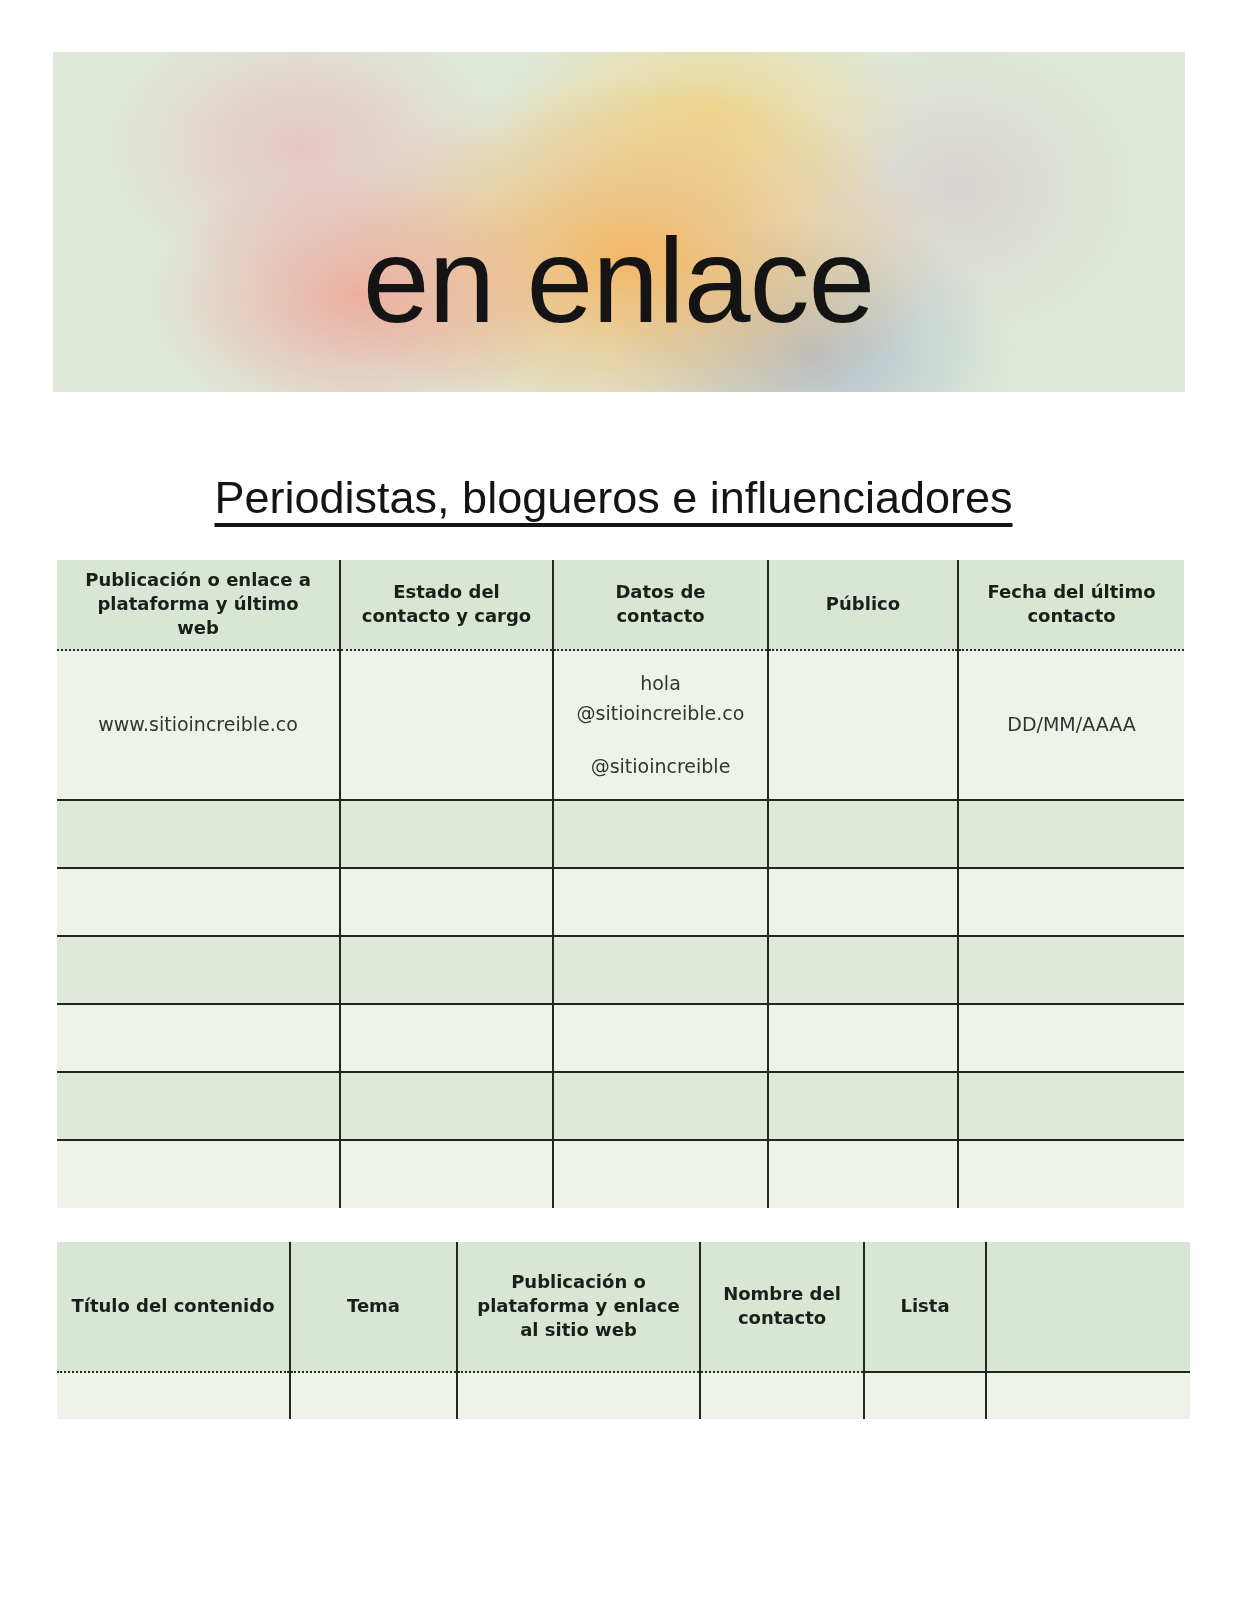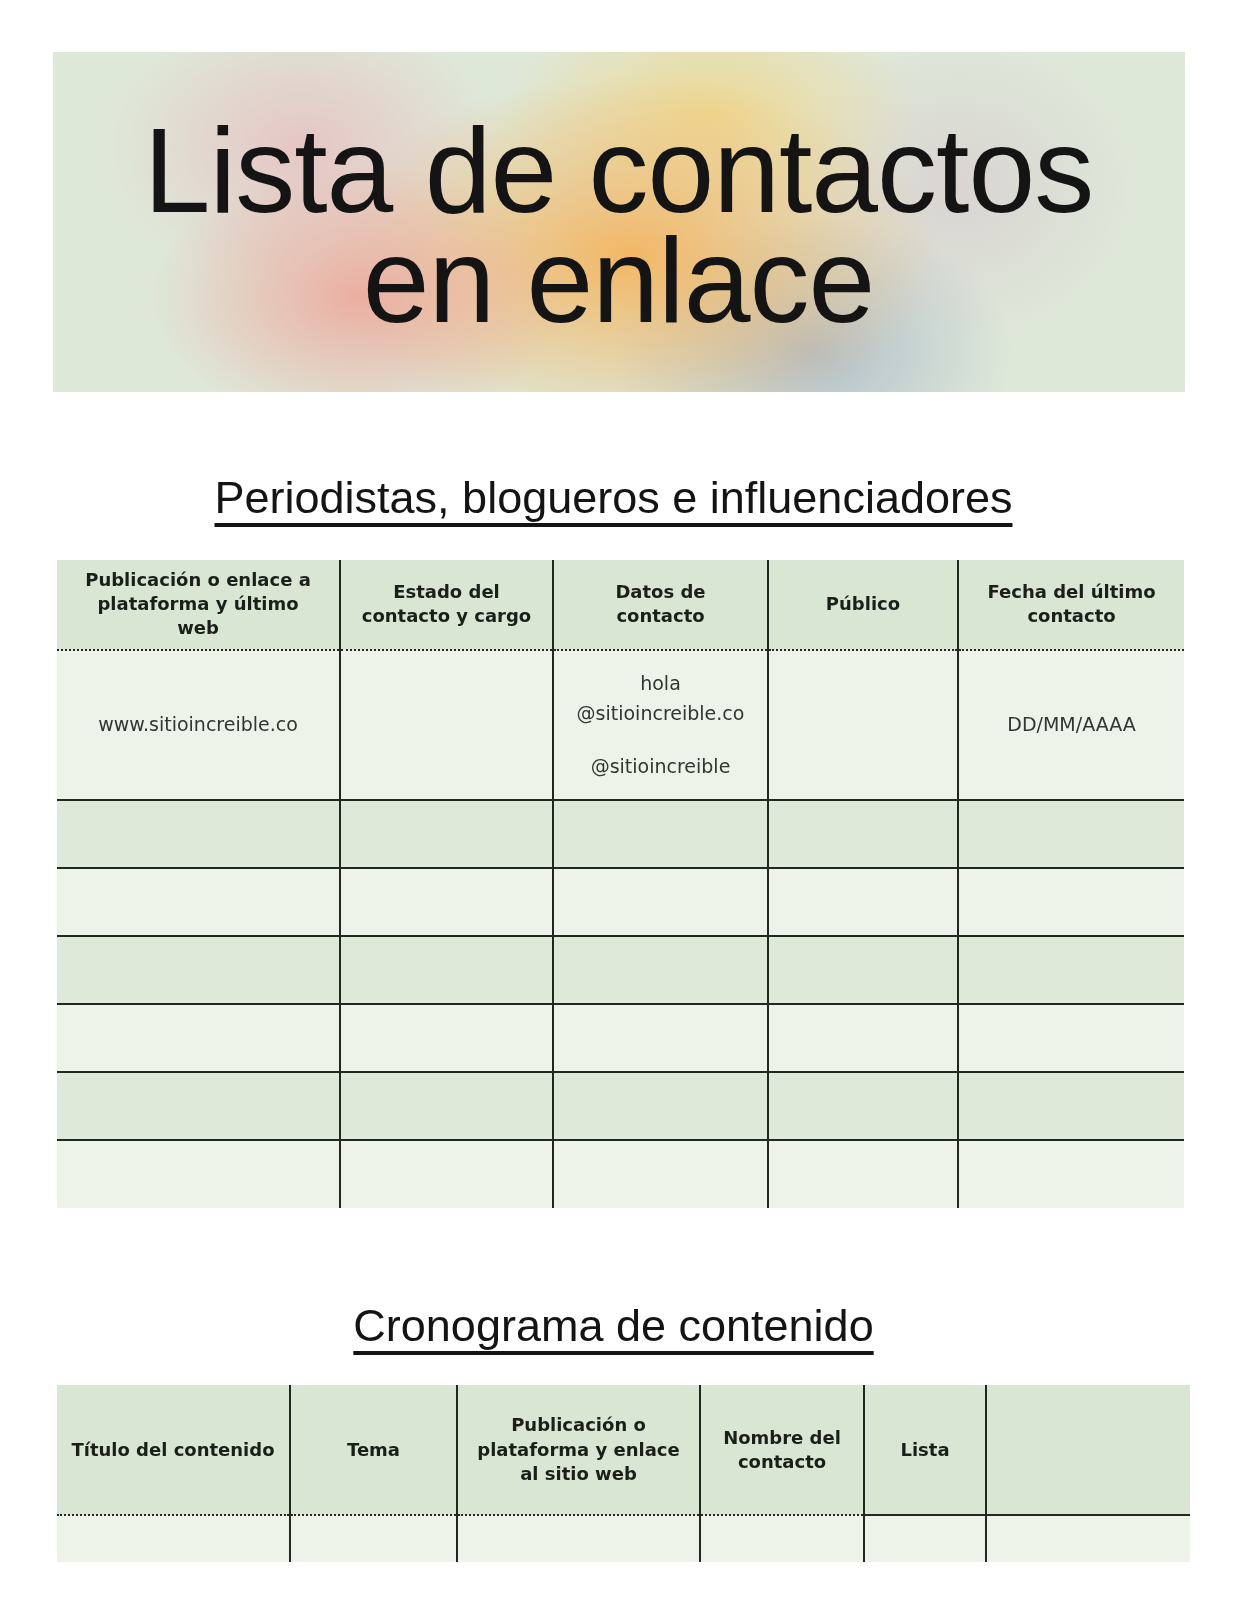--- a/index.html
+++ b/index.html
@@ -99,21 +99,21 @@
   tbody tr + tr td{border-top:2px solid var(--border-dark);}
   td .contact-line{margin:4px 0;}
   td .contact-line.gap-above{margin-top:26px;}
 </style>
 </head>
 <body>
 
 <div class="page">
 
   <header class="banner">
-    <h1><span>Lista de contactos</span><br><span>en enlace</span></h1>
+    <h1><br><span>en enlace</span></h1>
   </header>
 
   <h2 class="section-title"><span class="underlined">Periodistas, blogueros e influenciadores</span></h2>
 
   <table class="media-table">
     <colgroup>
       <col style="width:283px">
         <col style="width:213px">
         <col style="width:215px">
         <col style="width:190px">
@@ -178,21 +178,20 @@
       <tr class="light">
           <td></td>
           <td></td>
           <td></td>
           <td></td>
           <td></td>
         </tr>
     </tbody>
   </table>
 
-  <h2 class="section-title second"><span class="underlined">Cronograma de contenido</span></h2>
 
   <table class="schedule-table">
     <colgroup>
       <col style="width:233px">
         <col style="width:167px">
         <col style="width:243px">
         <col style="width:164px">
         <col style="width:122px">
         <col style="width:204px">
     </colgroup>

